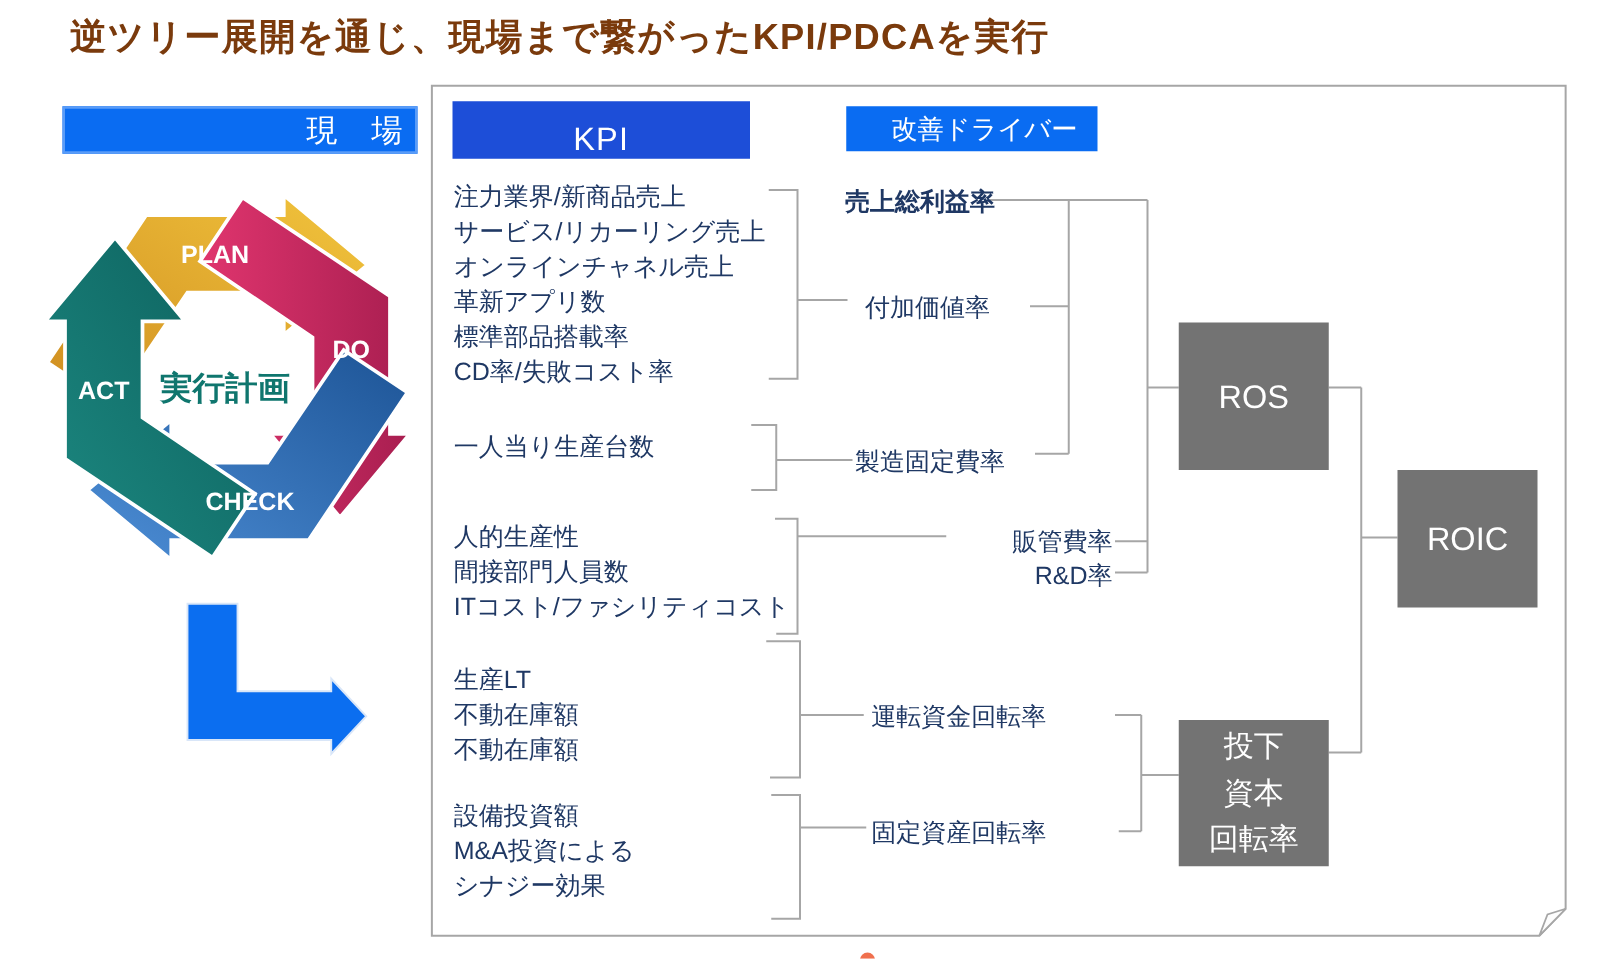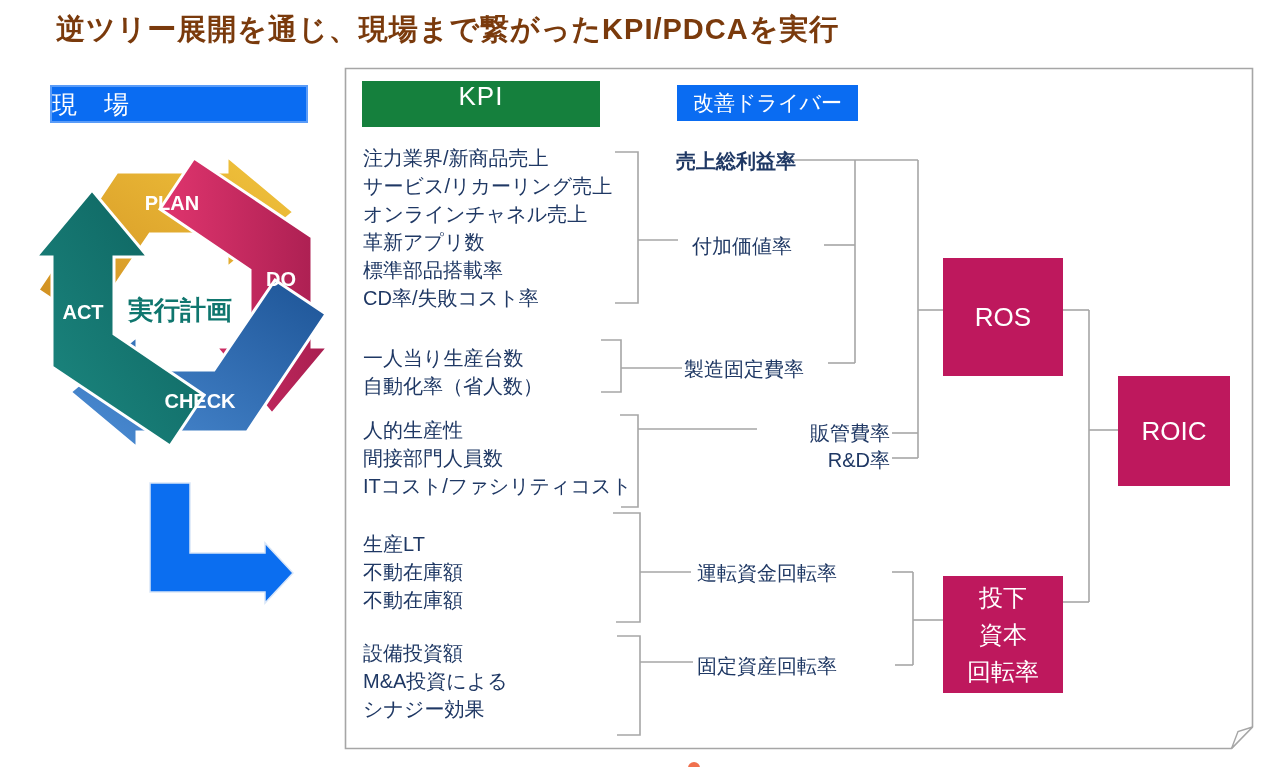--- a/index.html
+++ b/index.html
@@ -1,30 +1,30 @@
 <!DOCTYPE html>
 <html><head>
 <meta charset="utf-8">
 <style>
   html,body{margin:0;padding:0;background:#fff;}
   .stage{position:relative;width:1282px;height:767px;background:#ffffff;overflow:hidden;
          font-family:"Liberation Sans","DejaVu Sans",sans-serif;}
   .abs{position:absolute;}
   .title{left:18px;top:10px;font-size:29px;font-weight:bold;color:#7a3a0c;letter-spacing:1px;white-space:nowrap;margin-left:38px;}
-  .genba{left:50px;top:85px;width:258px;height:38px;background:#0a6cf2;border:2px solid #5a9cf8;
-         box-sizing:border-box;color:#fff;font-size:25px;display:flex;align-items:center;justify-content:flex-start;
+  .genba{left:50px;top:85px;width:284px;height:38px;background:#0a6cf2;border:2px solid #5a9cf8;
+         box-sizing:border-box;color:#fff;font-size:25px;display:flex;align-items:center;justify-content:flex-end;
          letter-spacing:10px;}
-  .kpi-hdr{left:362px;top:81px;width:238px;height:46px;background:#15803d;color:#fff;font-size:26px;
-           display:flex;align-items:flex-start;justify-content:center;letter-spacing:1px;}
+  .kpi-hdr{left:362px;top:81px;width:238px;height:46px;background:#1d4ed8;color:#fff;font-size:26px;
+           display:flex;align-items:flex-end;justify-content:center;letter-spacing:1px;}
   .drv-hdr{left:677px;top:85px;width:181px;height:36px;background:#0a6cf2;color:#fff;font-size:21px;
-           display:flex;align-items:center;justify-content:center;}
+           display:flex;align-items:center;justify-content:center;padding-left:20px;}
   .kpi-group{left:363px;color:#1f3864;font-size:20px;line-height:28px;white-space:nowrap;}
   .driver{color:#1f3864;font-size:20px;white-space:nowrap;}
   .driver.ralign{text-align:right;}
-  .pbox{background:#be185d;color:#fff;display:flex;align-items:center;justify-content:center;
+  .pbox{background:#737373;color:#fff;display:flex;align-items:center;justify-content:center;
         text-align:center;font-size:26px;}
   .pbox.turn{font-size:24px;line-height:37px;white-space:pre-line;}
   .execplan{left:100px;top:293px;width:160px;text-align:center;font-size:26px;font-weight:bold;color:#0f766e;}
   svg{display:block;}
   .lines line,.lines polyline,.lines path.box{stroke:#a6a6a6;stroke-width:1.6;fill:none;}
   .lines path.flap{stroke:#a6a6a6;stroke-width:1.4;fill:#fdfdfd;}
   .pdca-label{fill:#ffffff;font-weight:bold;font-size:20px;font-family:"Liberation Sans","DejaVu Sans",sans-serif;}
   .footdot{left:688px;top:762px;width:12px;height:6px;background:#f0704e;border-radius:6px 6px 0 0;}
 </style>
 </head>
@@ -117,21 +117,20 @@
   <div class="abs kpi-group" style="top:144px;">
     <div>注力業界/新商品売上</div>
     <div>サービス/リカーリング売上</div>
     <div>オンラインチャネル売上</div>
     <div>革新アプリ数</div>
     <div>標準部品搭載率</div>
     <div>CD率/失敗コスト率</div>
   </div>
   <div class="abs kpi-group" style="top:344px;">
     <div>一人当り生産台数</div>
-    <div>自動化率（省人数）</div>
   </div>
   <div class="abs kpi-group" style="top:416px;">
     <div>人的生産性</div>
     <div>間接部門人員数</div>
     <div>ITコスト/ファシリティコスト</div>
   </div>
   <div class="abs kpi-group" style="top:530px;">
     <div>生産LT</div>
     <div>不動在庫額</div>
     <div>不動在庫額</div>

